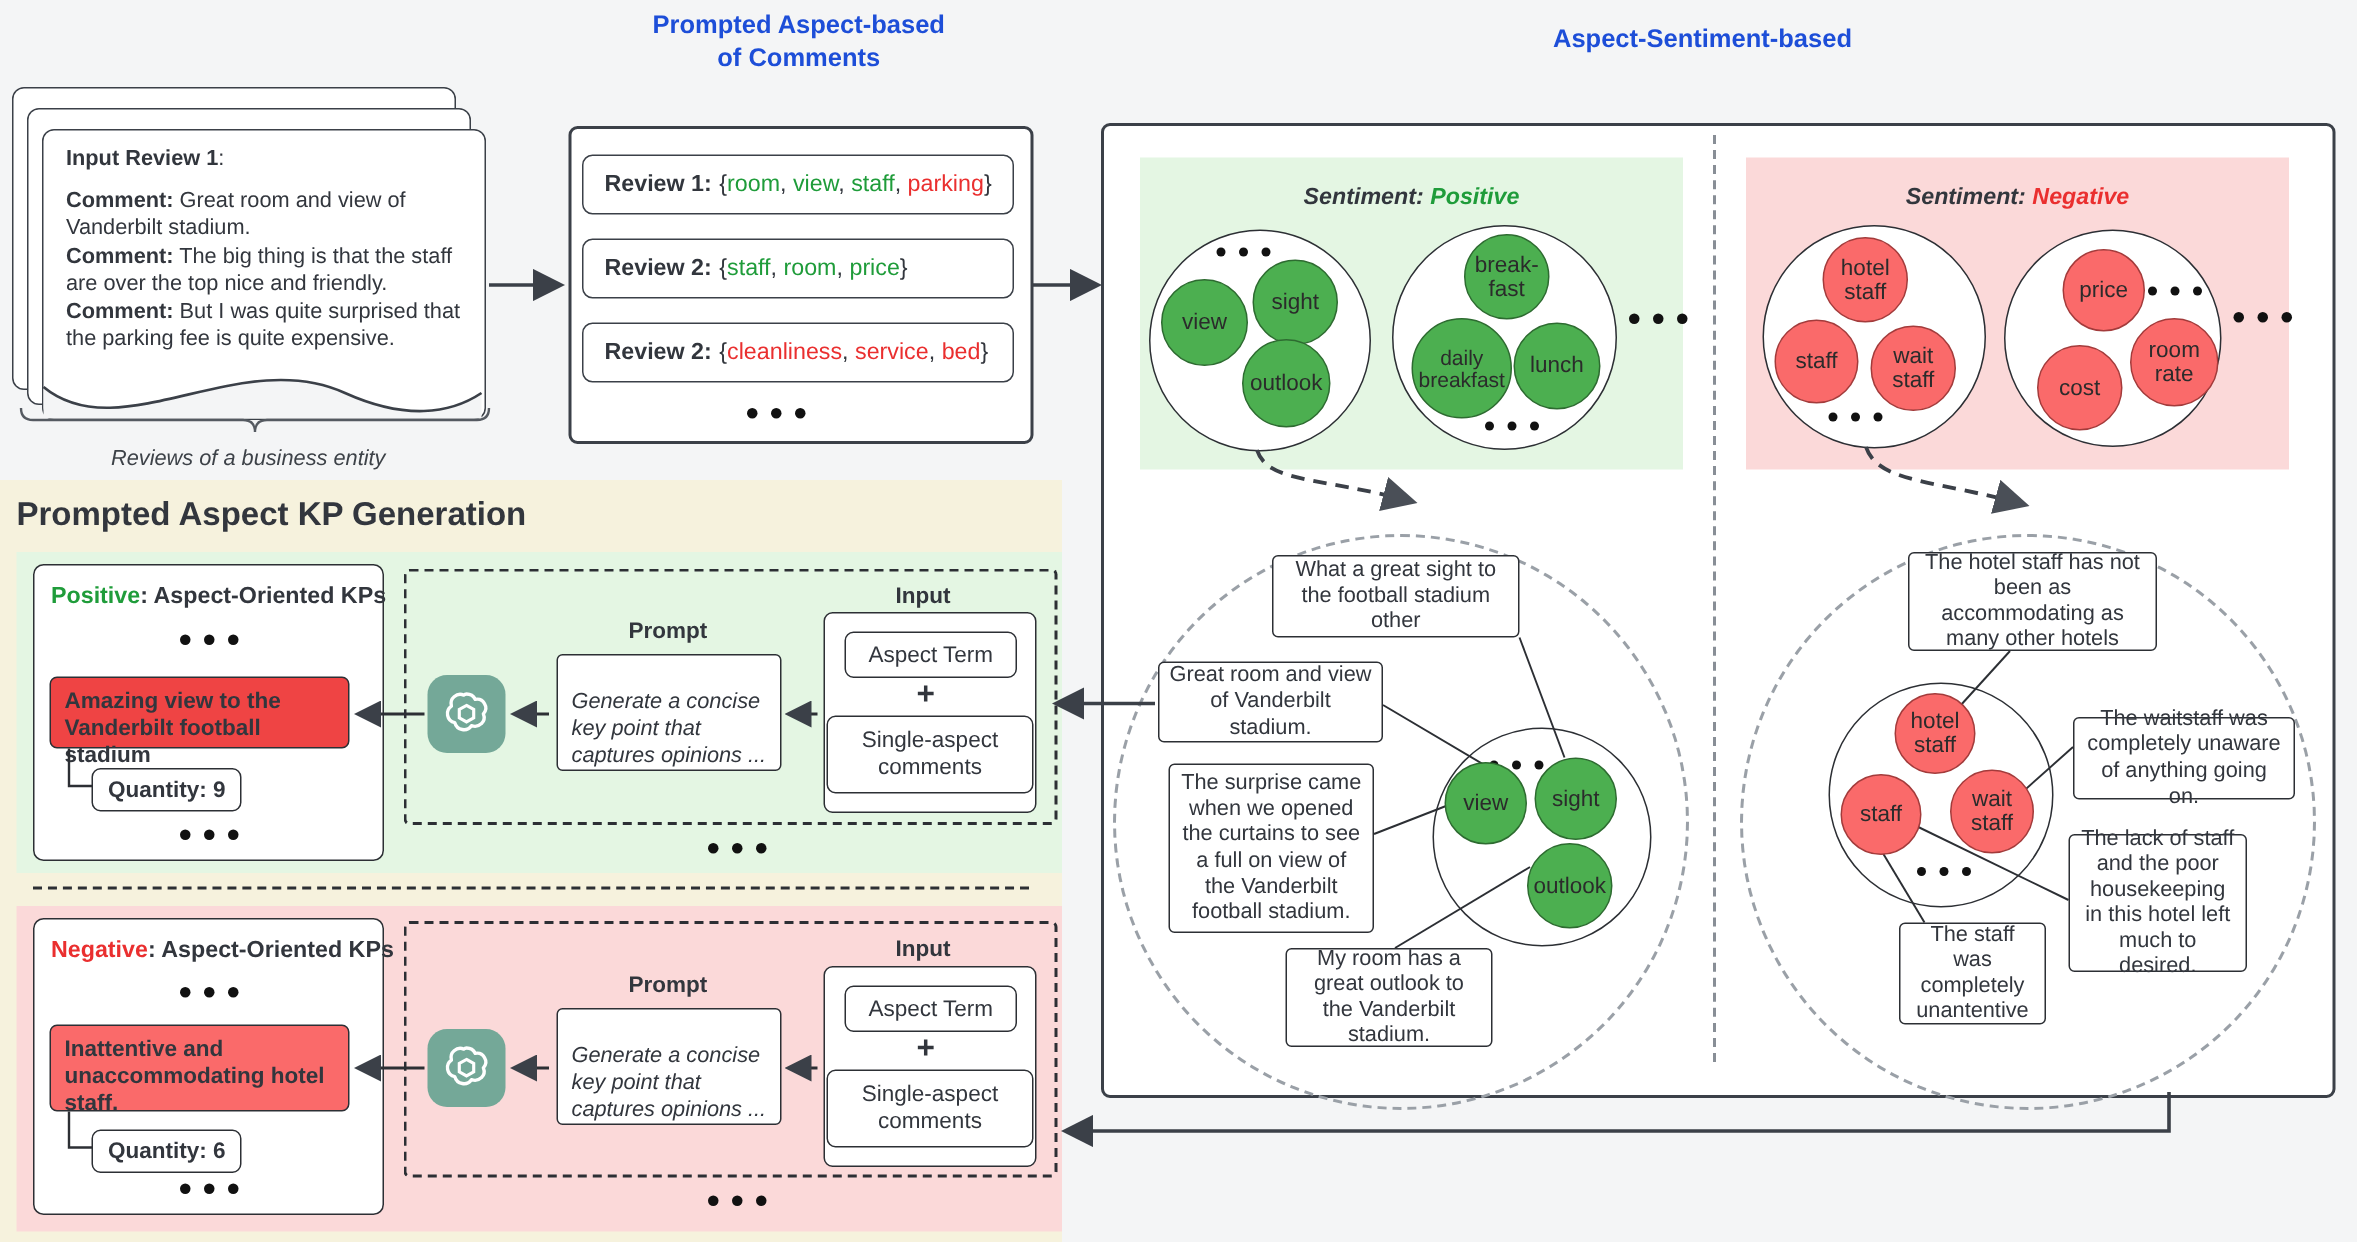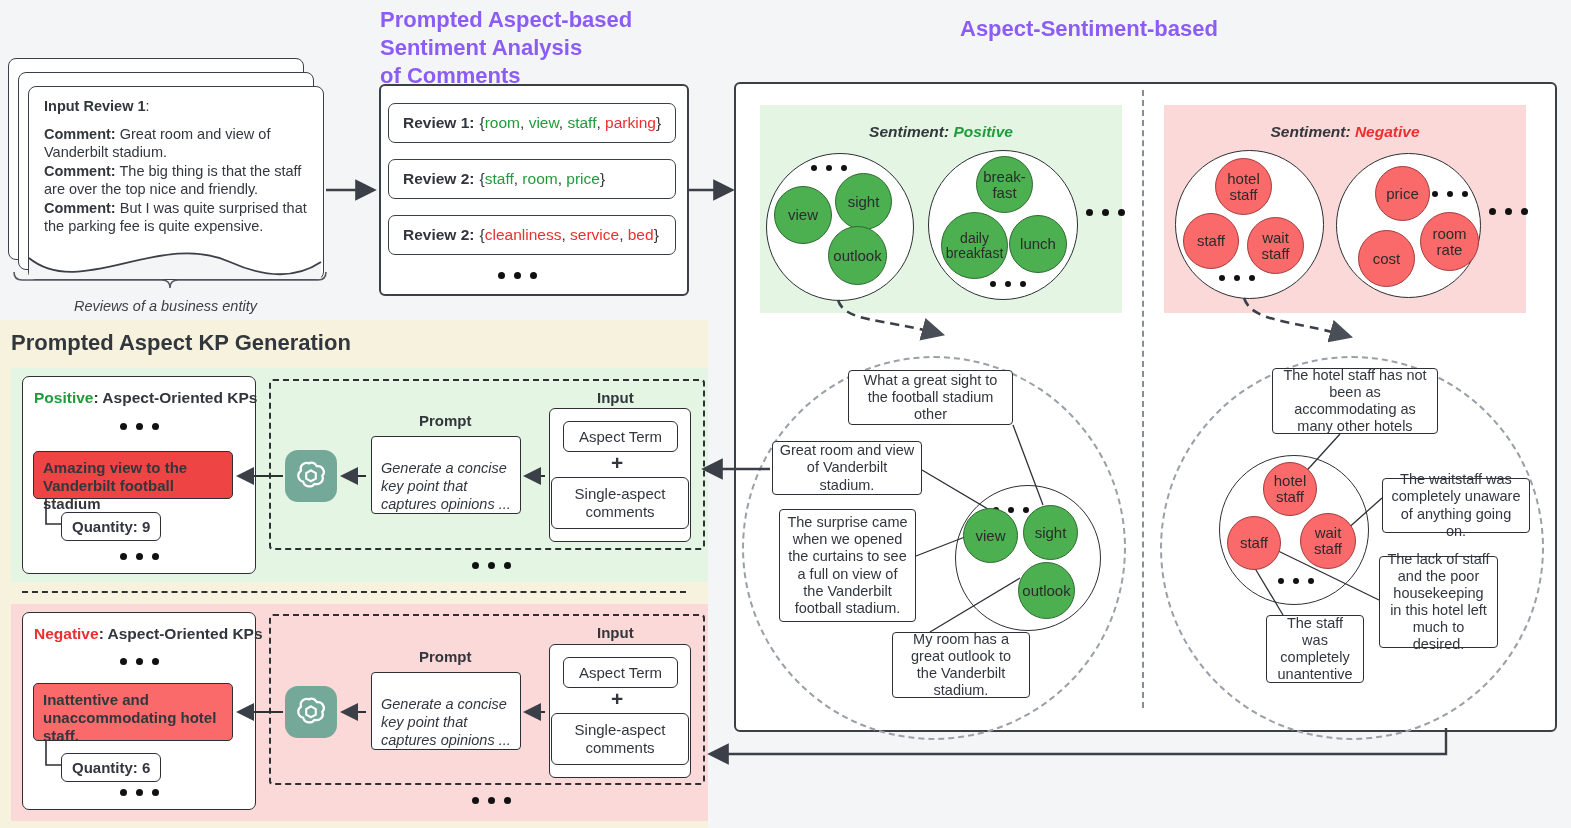--- a/index.html
+++ b/index.html
@@ -3,21 +3,21 @@
 <meta charset="utf-8">
 <style>
   html,body{margin:0;padding:0;}
   body{
     width:1571px;height:828px;position:relative;overflow:hidden;
     background:#f4f5f6;
     font-family:"Liberation Sans","DejaVu Sans",sans-serif;
     color:#32363d;
   }
   .abs{position:absolute;}
-  .ttl{font-weight:bold;font-size:22px;line-height:1.28;color:#8b5cf6;}
+  .ttl{font-weight:bold;font-size:17px;line-height:1.28;text-align:center;color:#1d4ed8;}
   .panel-white{background:#ffffff;border:2px solid #3b4048;border-radius:6px;}
   .dots{display:flex;gap:9px;align-items:center;justify-content:center;}
   .dots i{width:7px;height:7px;border-radius:50%;background:#111;display:block;}
   .dots.sm i{width:6px;height:6px;}
   .green-txt{color:#1f9c3a;}
   .red-txt{color:#ea2f2f;}
   .circ-out{border:1.6px solid #2c2f34;border-radius:50%;background:#fff;position:absolute;}
   .bub{border-radius:50%;position:absolute;display:flex;align-items:center;justify-content:center;
        text-align:center;line-height:1.05;font-size:15px;color:#2b2b2b;}
   .bub.g{background:#4caf50;border:1.4px solid #2d6b30;}
@@ -47,21 +47,20 @@
 </head>
 <body>
 
 <div class="abs" style="left:0;top:320px;width:708px;height:508px;background:#f6f2dd;"></div>
 <div class="abs" style="left:11px;top:368px;width:697px;height:214px;background:#e4f6e3;"></div>
 <div class="abs" style="left:11px;top:604px;width:697px;height:217px;background:#fbd9d9;"></div>
 <div class="abs" style="left:22px;top:591px;width:664px;height:0;border-top:2px dashed #2c2f34;"></div>
 
 <div class="abs ttl" style="left:380px;top:6px;width:305px;">
   <div>Prompted Aspect-based</div>
-  <div>Sentiment Analysis</div>
   <div>of Comments</div>
 </div>
 
 <div class="abs ttl" style="left:960px;top:15px;width:350px;">
   <div>Aspect-Sentiment-based</div>
 </div>
 
 <div class="abs" style="left:8px;top:58px;width:294px;height:200px;background:#fff;border:1.6px solid #3b4048;border-radius:8px;"></div>
 <div class="abs" style="left:18px;top:72px;width:294px;height:196px;background:#fff;border:1.6px solid #3b4048;border-radius:8px;"></div>
 <div class="abs" style="left:28px;top:86px;width:294px;height:192px;background:#fff;border:1.6px solid #3b4048;border-radius:8px;"></div>
@@ -192,21 +191,21 @@
     <i></i>
     <i></i>
   </div>
 <div class="bub g" style="left:963px;top:508px;width:53px;height:53px;z-index:7;">view</div>
 <div class="bub g" style="left:1023px;top:505px;width:53px;height:53px;z-index:7;">sight</div>
 <div class="bub g" style="left:1018px;top:562px;width:55px;height:55px;z-index:7;">outlook</div>
 
 <div class="cmt" style="left:848px;top:370px;width:165px;height:55px;">What a great sight to the football stadium other</div>
 <div class="cmt" style="left:772px;top:441px;width:150px;height:54px;">Great room and view of Vanderbilt stadium.</div>
 <div class="cmt" style="left:779px;top:509px;width:137px;height:113px;">The surprise came when we opened the curtains to see a full on view of the Vanderbilt football stadium.</div>
-<div class="cmt" style="left:857px;top:632px;width:138px;height:66px;margin-left:35px;">My room has a great outlook to the Vanderbilt stadium.</div>
+<div class="cmt" style="left:857px;top:632px;width:138px;height:66px;">My room has a great outlook to the Vanderbilt stadium.</div>
 
 <div class="abs" style="left:1160px;top:356px;width:380px;height:380px;border:2px dashed #9aa0a7;border-radius:50%;"></div>
 <div class="circ-out" style="left:1219px;top:455px;width:148px;height:148px;"></div>
 <div class="bub r" style="left:1263px;top:462px;width:52px;height:52px;z-index:7;">hotel<br>staff</div>
 <div class="bub r" style="left:1227px;top:516px;width:52px;height:52px;z-index:7;">staff</div>
 <div class="bub r" style="left:1300px;top:513px;width:54px;height:54px;z-index:7;">wait<br>staff</div>
 <div class="abs dots sm" style="left:1278px;top:578px;z-index:7;">
     <i></i>
     <i></i>
     <i></i>

